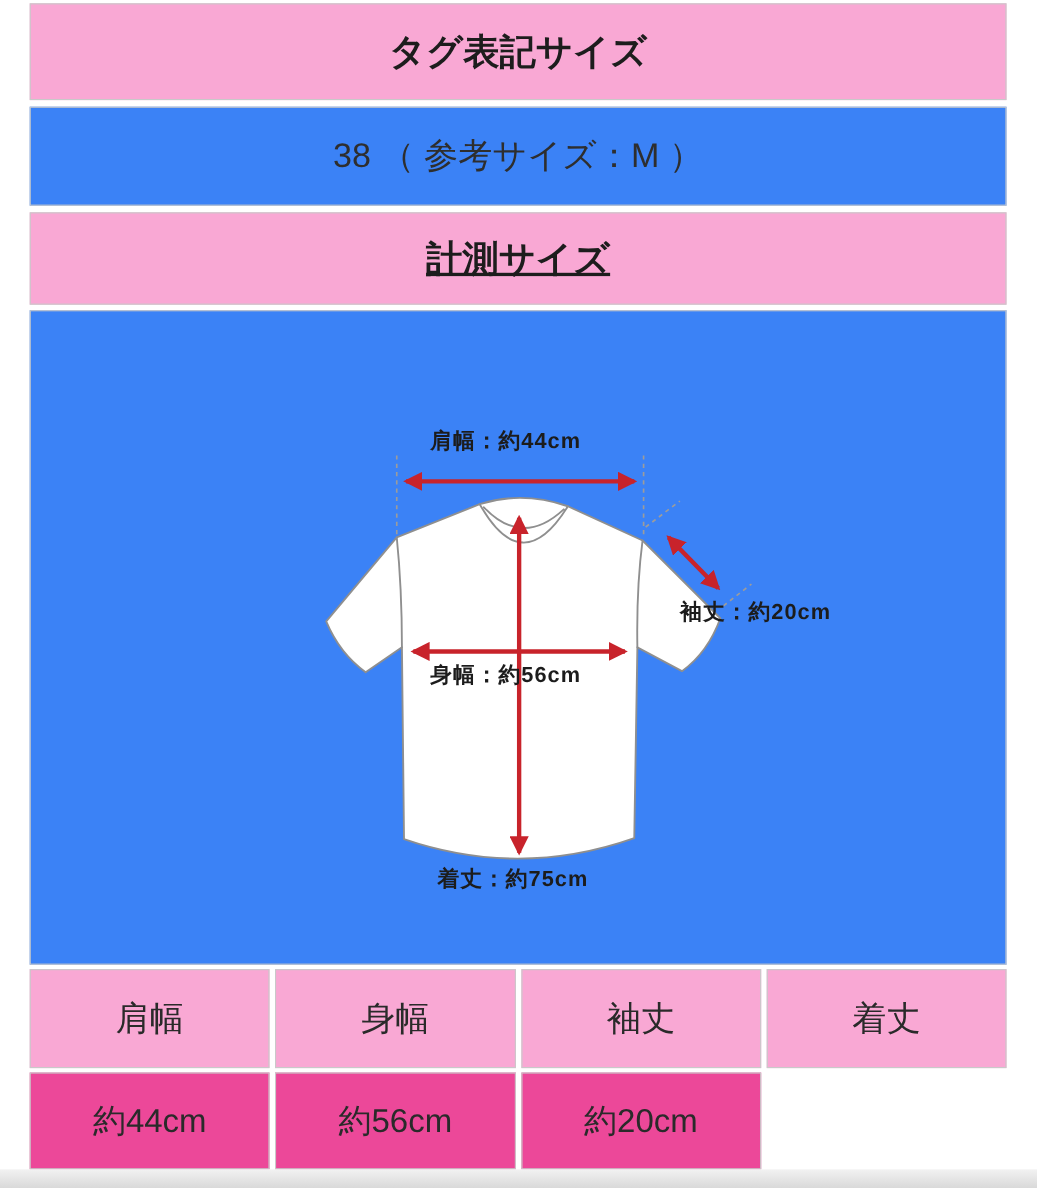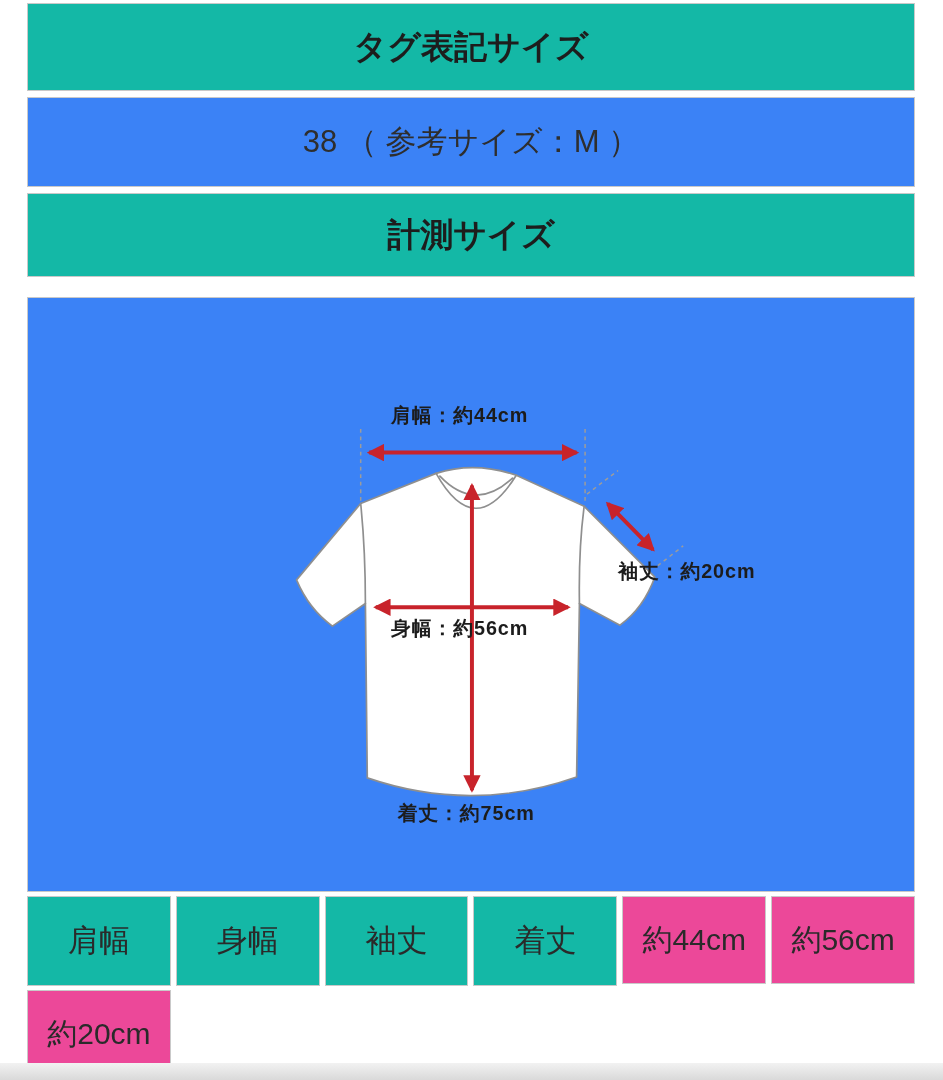--- a/index.html
+++ b/index.html
@@ -12,31 +12,31 @@
     position: relative;
     overflow: hidden;
   }
   .sheet { position: absolute; left: 27px; top: 3px; width: 888px; }
   .cell {
     border: 1px solid #c9c9c9;
     background: #3b82f6;
     display: flex; align-items: center; justify-content: center;
     text-align: center;
   }
-  .gray { background: #14b8a6; }
+  .gray { background: #f9a8d4; }
   .hdr  { font-weight: bold; font-size: 33px; color: #1d1d1d; }
   #row-tag-header   { height: 88px; margin-bottom: 6px; }
   #row-tag-value    { height: 90px; margin-bottom: 6px; font-size: 31px; color: #2e2e2e; }
-  #row-meas-header  { height: 84px; margin-bottom: 20px; }
+  #row-meas-header  { height: 84px; margin-bottom: 5px; text-decoration: underline; }
   #row-diagram      { height: 595px; margin-bottom: 4px; padding: 16px; }
   #row-diagram svg  { display: block; width: 100%; height: 100%; }
 
   .mtable {
     display: grid;
-    grid-template-columns: repeat(6, 1fr);
+    grid-template-columns: repeat(4, 1fr);
     gap: 4px 5px;
   }
   .mtable .col-hdr { height: 90px; font-size: 31px; color: #2a2a2a; }
   .mtable .col-val { height: 88px; font-size: 30px; color: #2a2a2a; background: #ec4899; }
 
   svg text {
     font-family: "Liberation Sans", sans-serif;
     font-weight: bold;
     font-size: 21px;
     fill: #1c1c1c;

